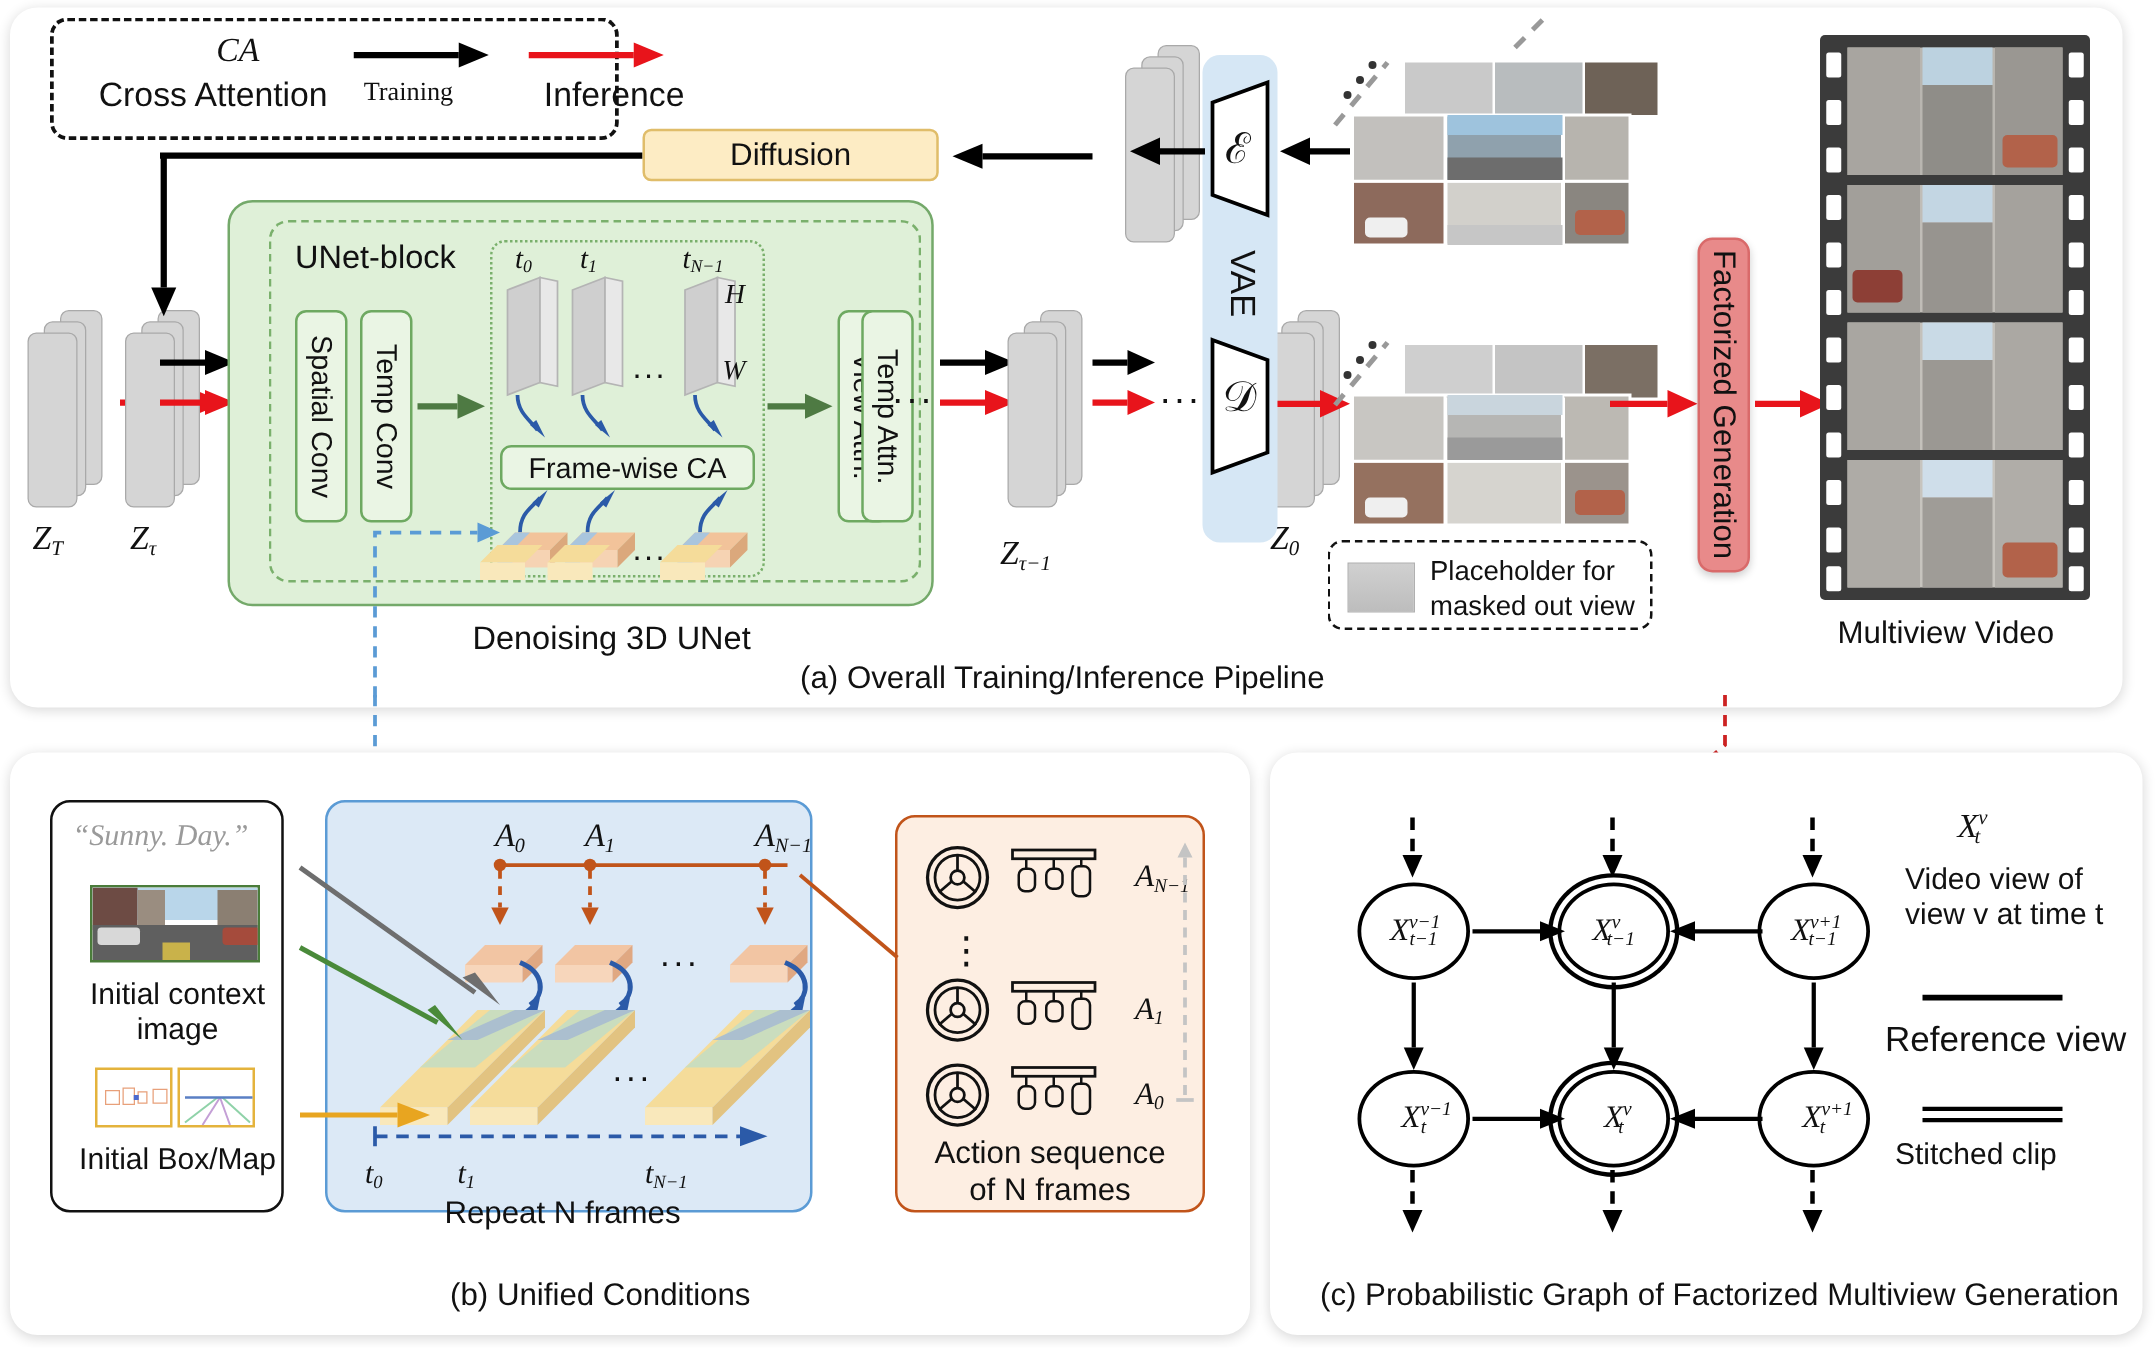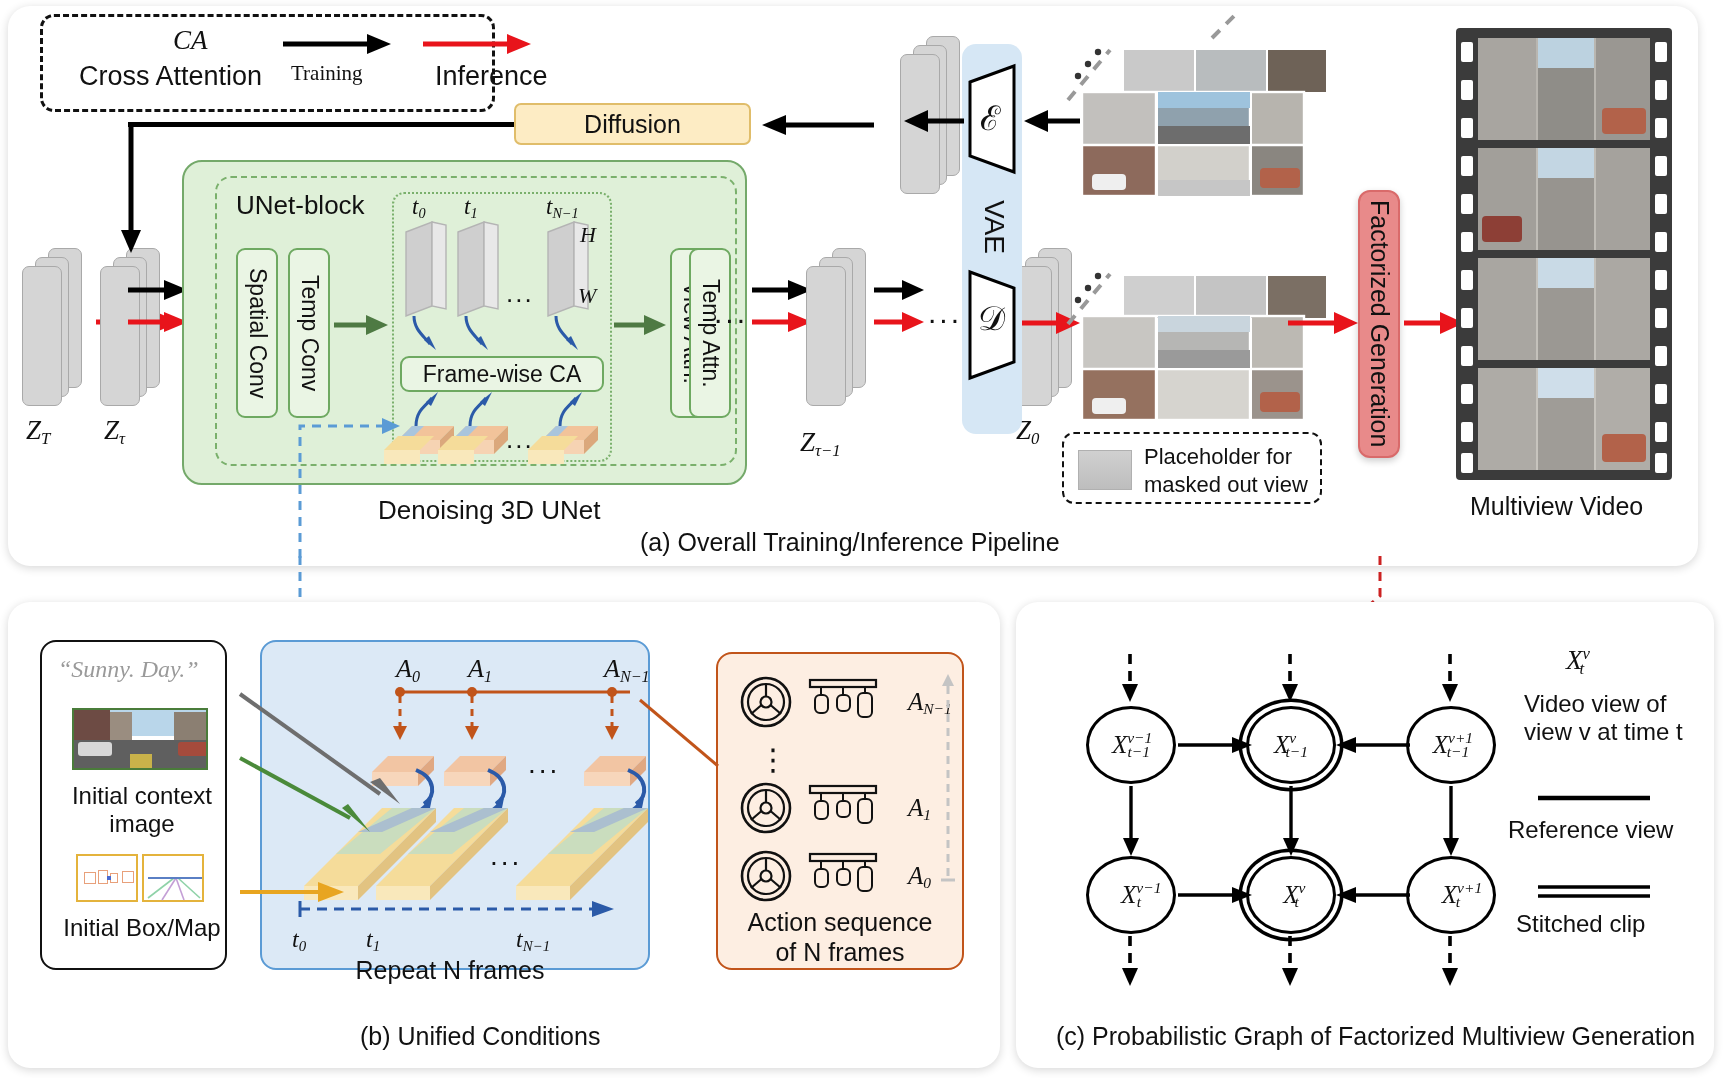--- a/index.html
+++ b/index.html
@@ -817,21 +817,21 @@
   <span>X</span><span class="sup">v</span><span class="sub" style="margin-left:-0.62em;">t</span>
 </div>
 <div class="abs" style="left:1524px; top:690px; font-size:24px;">Video view of</div>
 <div class="abs" style="left:1524px; top:718px; font-size:24px;">
   <span>view v at time t</span>
 </div>
 
 <svg style="left:1538px; top:792px;" width="120" height="12">
   <line x1="0" y1="6" x2="112" y2="6" stroke="#000" stroke-width="4.6"></line>
 </svg>
-<div class="abs" style="left:1508px; top:816px; font-size:24px;">Reference view</div>
+<div class="abs" style="left:1508px; top:816px; font-size:28px;">Reference view</div>
 
 <svg style="left:1538px; top:884px;" width="120" height="16">
   <line x1="0" y1="3" x2="112" y2="3" stroke="#000" stroke-width="3.4"></line>
   <line x1="0" y1="12" x2="112" y2="12" stroke="#000" stroke-width="3.4"></line>
 </svg>
 <div class="abs" style="left:1516px; top:910px; font-size:24px;">Stitched clip</div>
 
 <div class="capt" style="left:1056px; top:1022px;">(c) Probabilistic Graph of Factorized Multiview Generation</div>
 
 </body></html>

